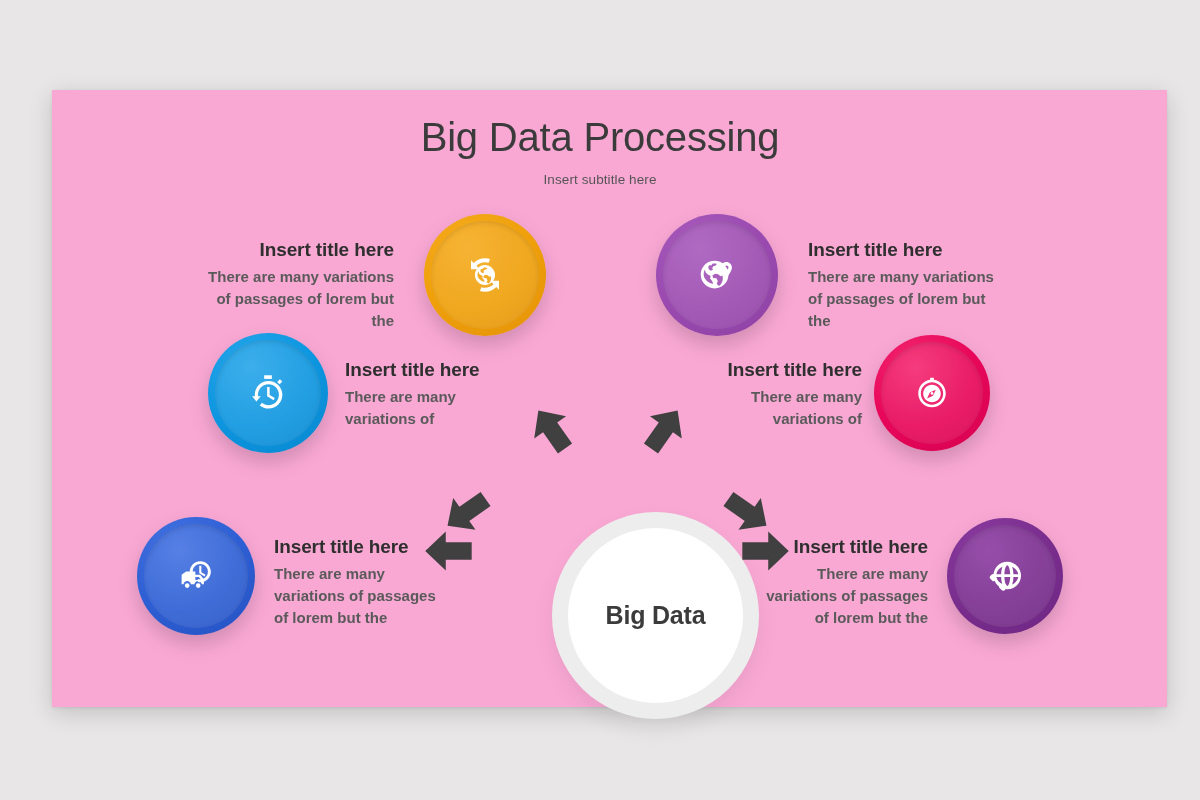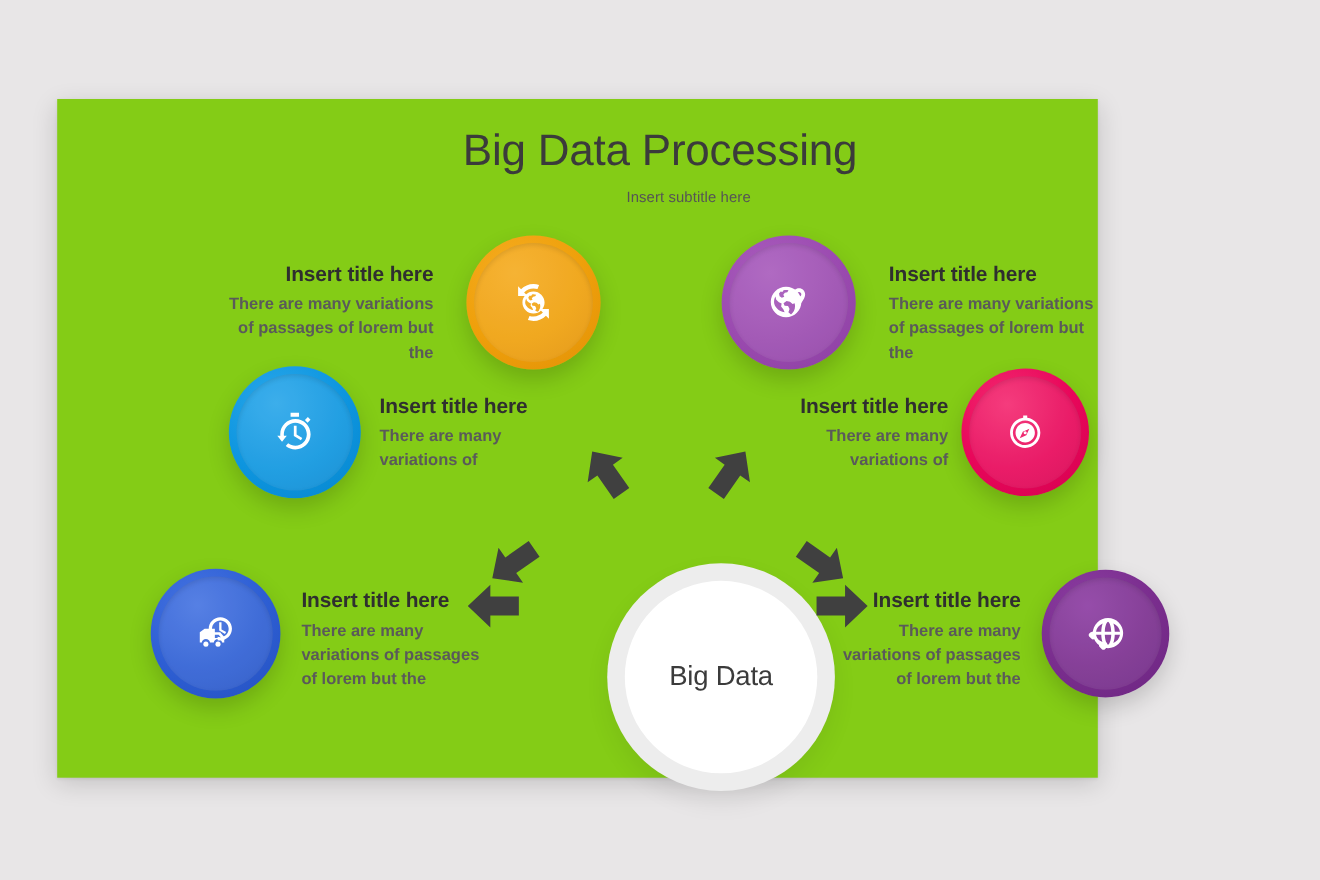--- a/index.html
+++ b/index.html
@@ -7,50 +7,50 @@
   body{
     width:1200px;height:800px;overflow:hidden;
     background:#e8e6e7;
     font-family:"Liberation Sans","DejaVu Sans",sans-serif;
     -webkit-font-smoothing:antialiased;
   }
   #stage{position:relative;width:1200px;height:800px;}
 
   
   #card{
-    position:absolute;left:52px;top:90px;width:946px;height:617px;
-    background:#84cc16;
+    position:absolute;left:52px;top:90px;width:1115px;height:617px;
+    background:#f9a8d4;
     box-shadow:0 6px 22px rgba(0,0,0,.16), 0 1px 3px rgba(0,0,0,.08);
   }
 
   
   #title{
     position:absolute;left:0;top:26px;width:1096px;text-align:center;
     font-size:40px;font-weight:400;color:#3b3b3b;letter-spacing:-.2px;
     line-height:1.05;
   }
   #subtitle{
     position:absolute;left:0;top:82px;width:1096px;text-align:center;
-    font-size:13.5px;font-weight:400;color:#555;letter-spacing:.1px;margin-left:26px;
+    font-size:13.5px;font-weight:400;color:#555;letter-spacing:.1px;
   }
 
   
   #hub{
     position:absolute;left:500px;top:422px;width:207px;height:207px;
     border-radius:50%;
     background:#ededed;
     box-shadow:0 10px 22px rgba(0,0,0,.07);
   }
   #hub-inner{
     position:absolute;left:16px;top:16px;width:175px;height:175px;
     border-radius:50%;background:#fff;
     display:flex;align-items:center;justify-content:center;
   }
   #hub-label{
-    font-size:25px;font-weight:400;color:#3b3b3b;letter-spacing:-.2px;
+    font-size:25px;font-weight:700;color:#3b3b3b;letter-spacing:-.2px;
   }
 
   
   .arrow{position:absolute;width:54px;height:54px;}
   .arrow svg{display:block;width:100%;height:100%;}
   .arrow path{fill:#404040;}
 
   
   .node{position:absolute;border-radius:50%;}
   .node .disc{

